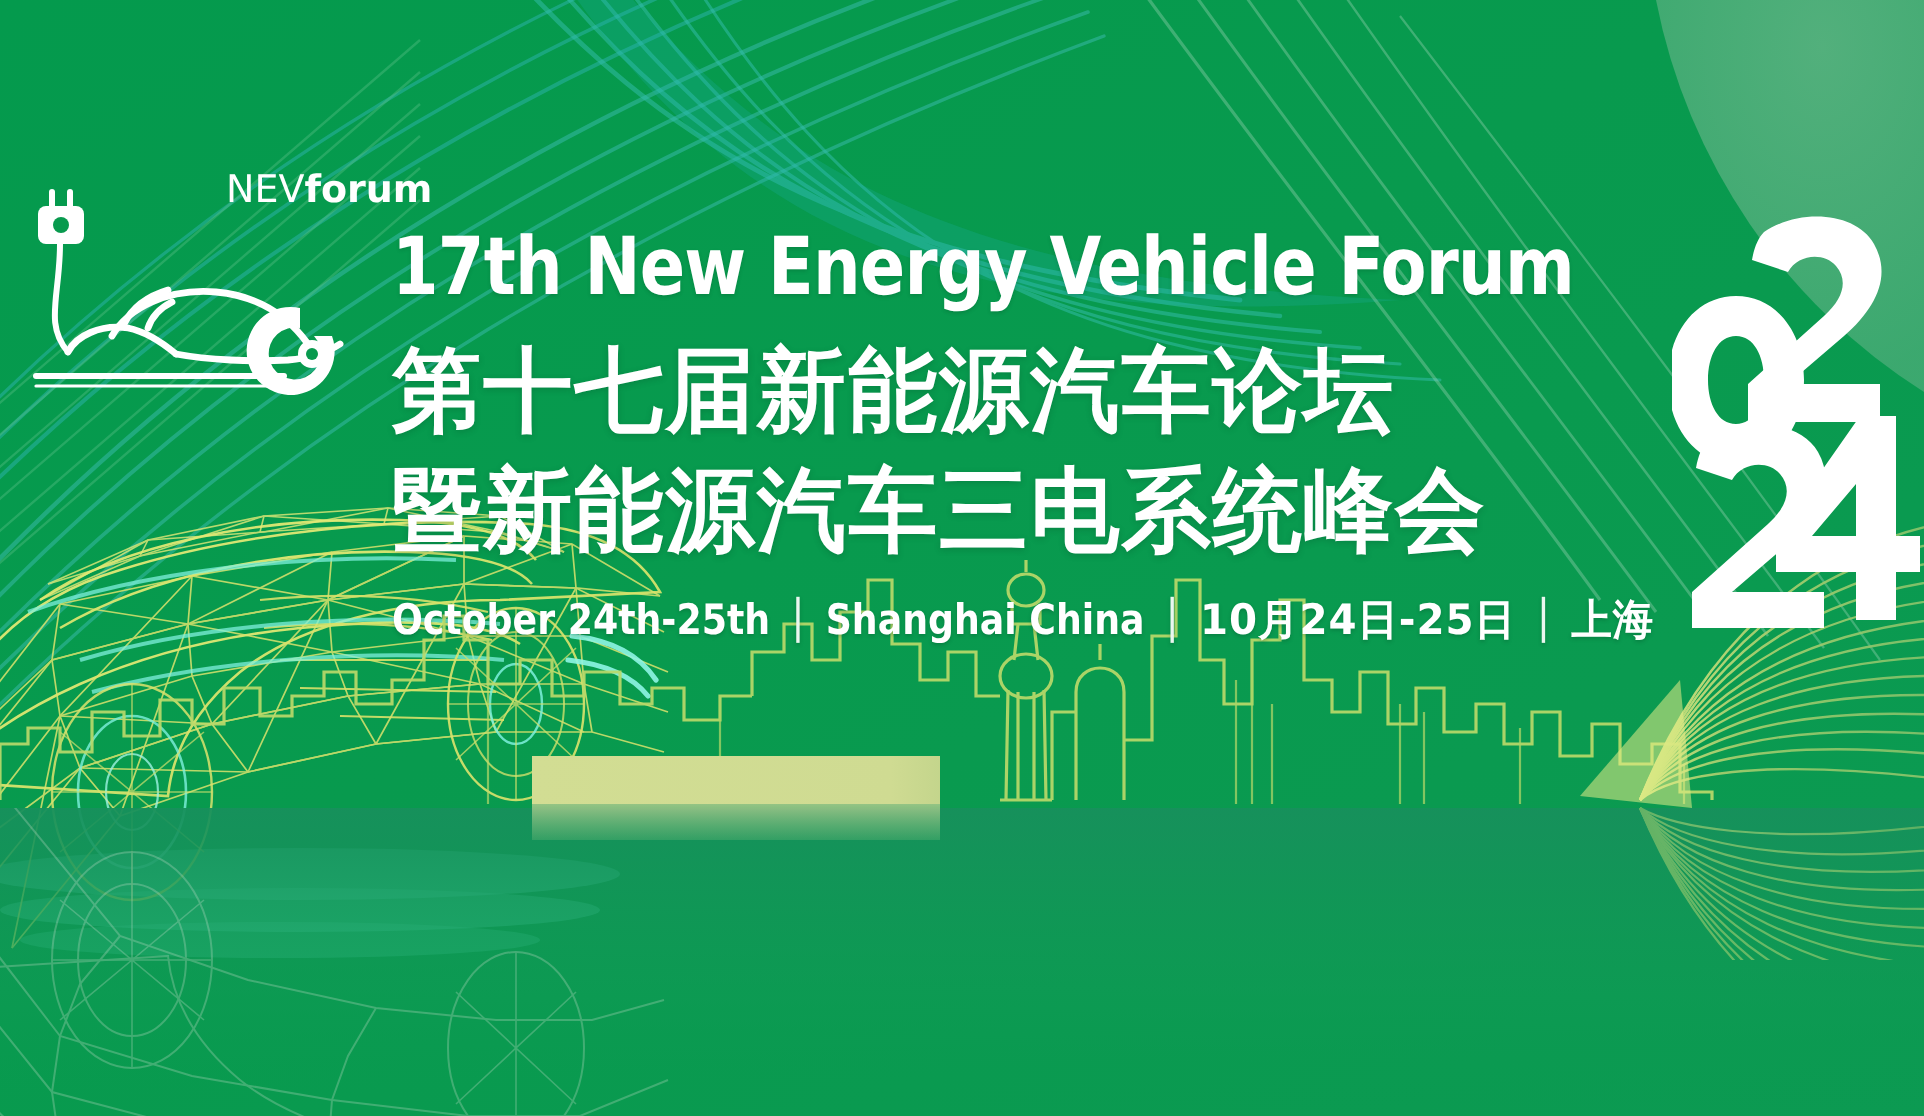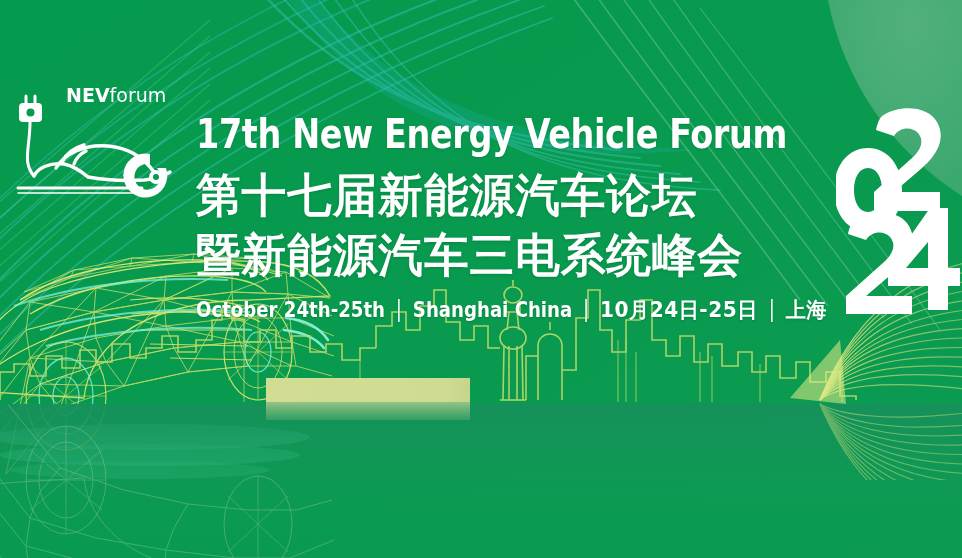--- a/index.html
+++ b/index.html
@@ -85,22 +85,22 @@
   #logo { position: absolute; left: 4px; top: 76px; width: 182px; height: 140px; z-index: 45; }
   #logo-text {
     position: absolute;
     left: 66px; top: 84px;
     font-family: "DejaVu Sans", "Liberation Sans", sans-serif;
     font-size: 19px;
     color: #ffffff;
     letter-spacing: 0px;
     white-space: nowrap;
   }
-  #logo-text .b { font-weight: 700; }
-  #logo-text .l { font-weight: 400; }
+  #logo-text .b { font-weight: 400; margin-left: 47px; }
+  #logo-text .l { font-weight: 700; }
 
   
   #year-block { position: absolute; left: 836px; top: 104px; width: 126px; height: 210px; z-index: 42; }
 </style>
 </head>
 <body>
 
 <div id="poster">
 
   <svg class="layer" viewBox="0 0 962 558" width="962" height="558" preserveAspectRatio="none">

